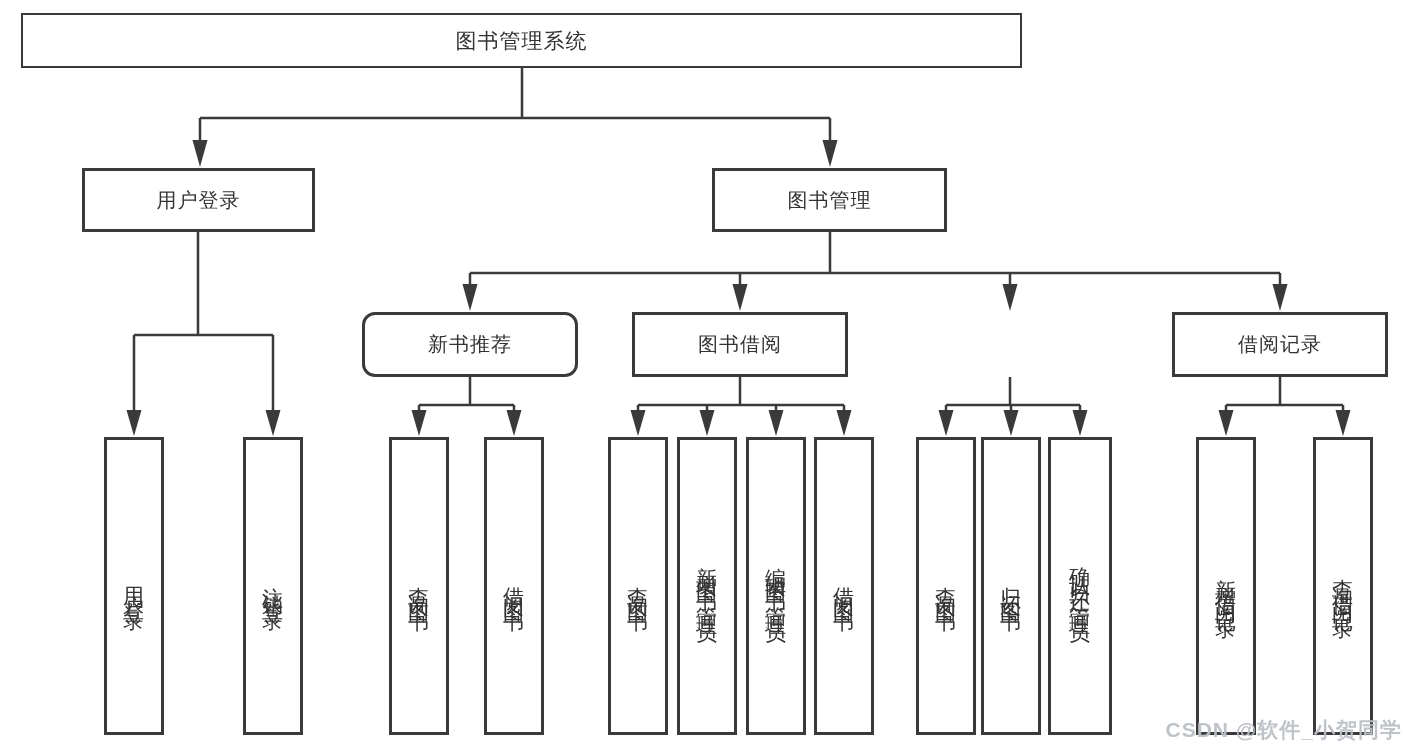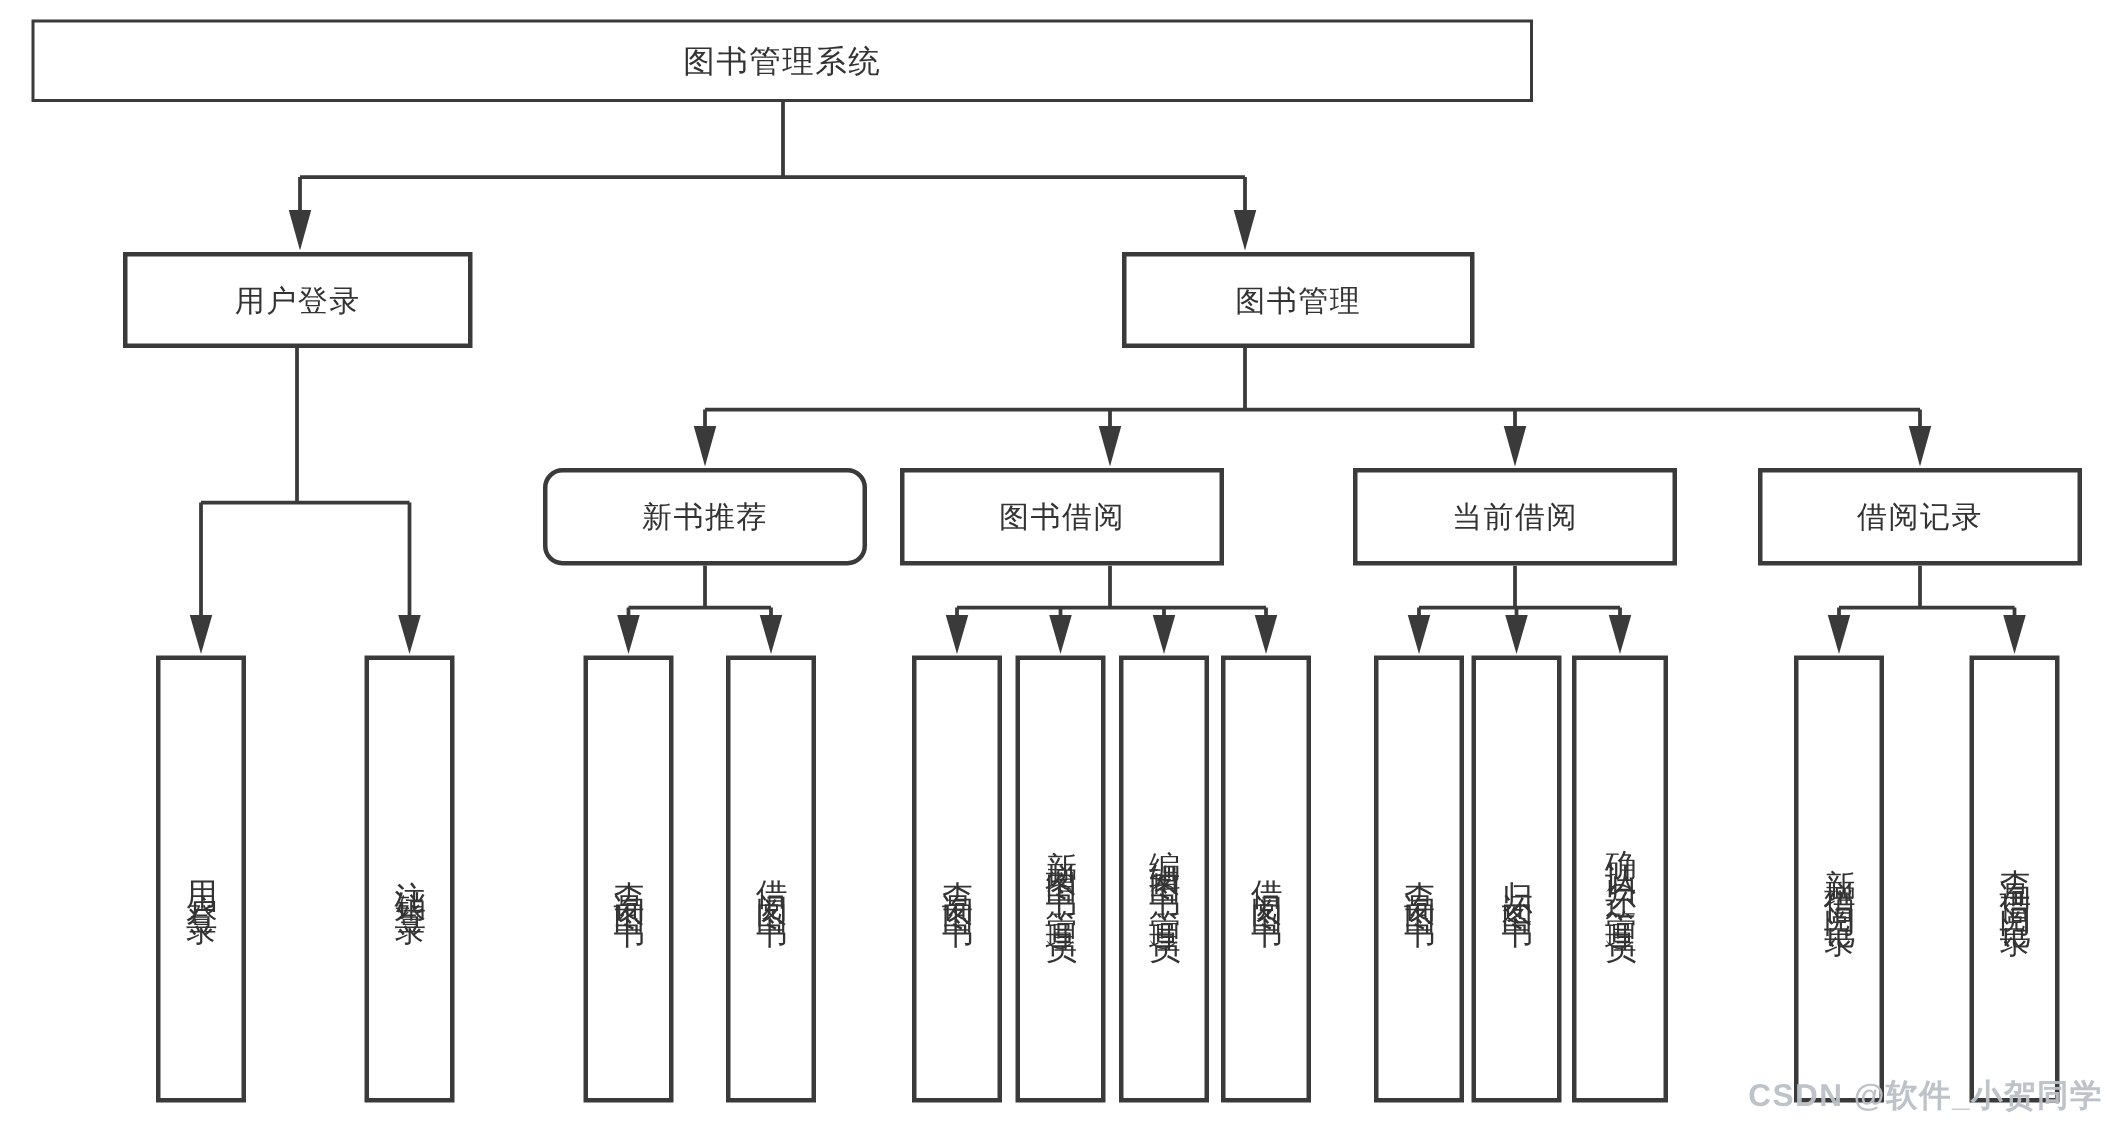--- a/index.html
+++ b/index.html
@@ -61,25 +61,24 @@
       <polygon points="1003.5,410 1018.5,410 1011,436"></polygon>
       <polygon points="1072.5,410 1087.5,410 1080,436"></polygon>
       <polygon points="1218.5,410 1233.5,410 1226,436"></polygon>
       <polygon points="1335.5,410 1350.5,410 1343,436"></polygon>
     </g>
   </svg>
 
   <div class="box root hbox" style="left:21px; top:13px; width:1001px; height:55px;">图书管理系统</div>
 
   <div class="box hbox" style="left:82px; top:168px; width:233px; height:64px;">用户登录</div>
-  <div class="box hbox" style="left:712px; top:168px; width:235px; height:64px;margin-left:36px;">图书管理</div>
+  <div class="box hbox" style="left:712px; top:168px; width:235px; height:64px;">图书管理</div>
 
   <div class="box hbox" style="left:362px; top:312px; width:216px; height:65px;border-radius:13px;">新书推荐</div>
-  <div class="box hbox" style="left:600px; top:312px; width:216px; height:65px;">图书借阅</div>
-  <div class="box hbox" style="left:902px; top:312px; width:216px; height:65px;">当前借阅</div>
+  <div class="box hbox" style="left:632px; top:312px; width:216px; height:65px;">图书借阅</div>
   <div class="box hbox" style="left:1172px; top:312px; width:216px; height:65px;">借阅记录</div>
 
   <div class="box vbox" style="left:104px; top:437px; width:60px; height:298px;">用户登录</div>
   <div class="box vbox" style="left:243px; top:437px; width:60px; height:298px;">注销登录</div>
 
   <div class="box vbox" style="left:389px; top:437px; width:60px; height:298px;">查询图书</div>
   <div class="box vbox" style="left:484px; top:437px; width:60px; height:298px;">借阅图书</div>
 
   <div class="box vbox" style="left:608px; top:437px; width:60px; height:298px;">查询图书</div>
   <div class="box vbox" style="left:677px; top:437px; width:60px; height:298px;">新增图书（管理员）</div>

